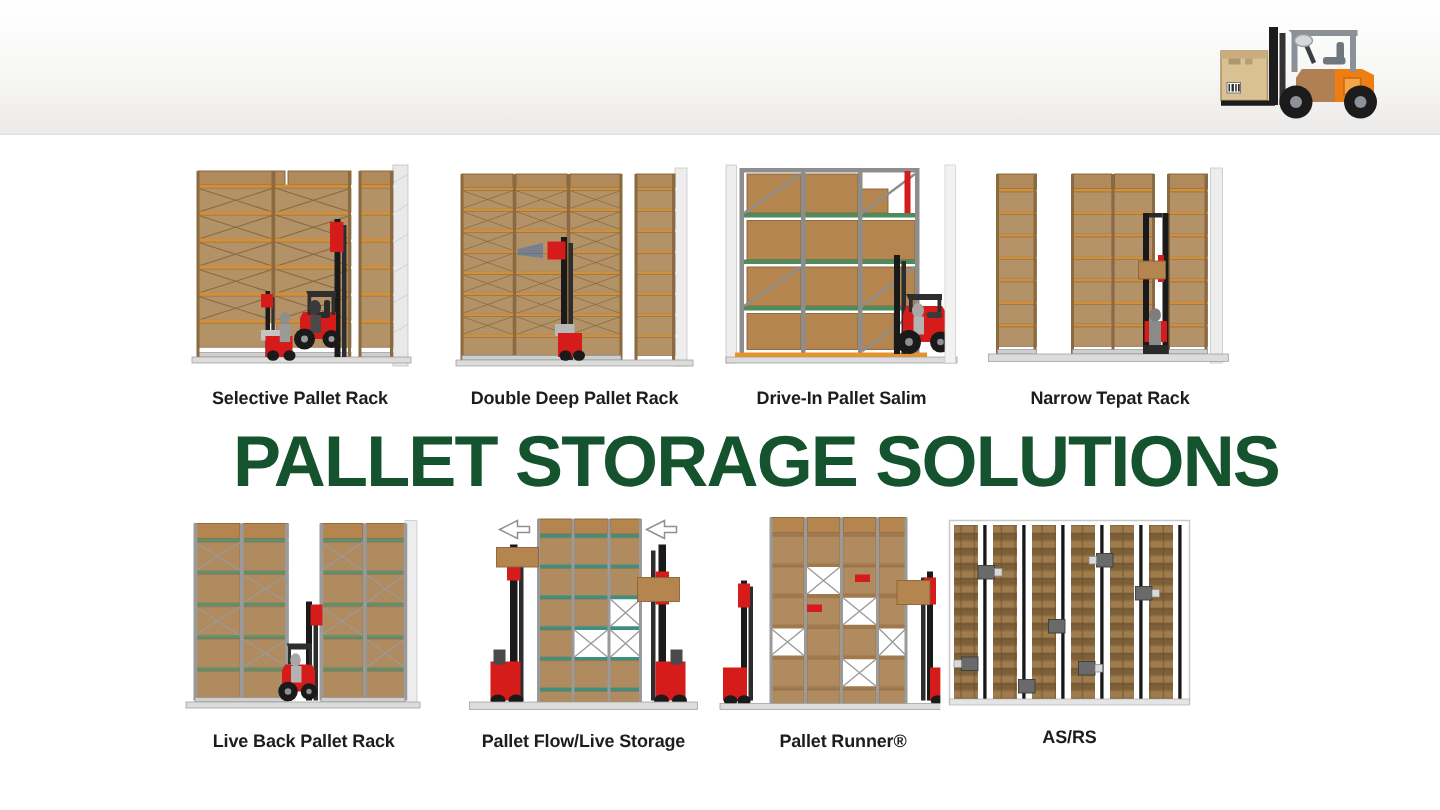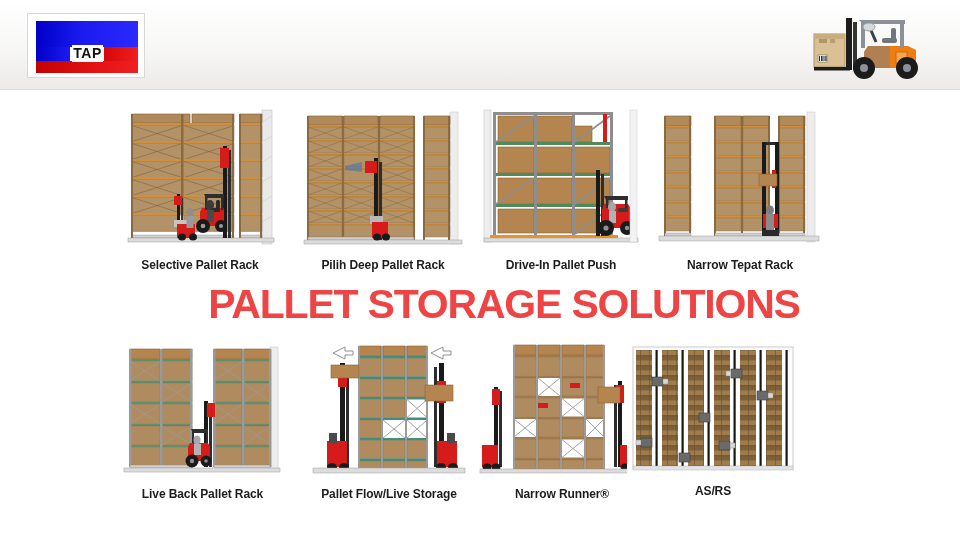--- a/index.html
+++ b/index.html
@@ -59,44 +59,37 @@
     background:#ffffff; overflow:hidden;
   }
   .card-label {
     position:absolute; left:0; width:100%; text-align:center;
     font-size:12px; font-weight:bold; color:#1d1d1d; letter-spacing:-.1px;
   }
 
   
   #headline {
     position:absolute; left:0; top:281px; width:960px; text-align:center;
-    font-size:41px; font-weight:bold; color:#ef4444;
+    font-size:48px; font-weight:bold; color:#14532d;
     letter-spacing:-1.2px;
     padding-left:48px;
   }
 
   
   #footer {
     position:absolute; left:0; top:514px; width:948px; text-align:right;
     font-size:9.5px; color:#4f4f4f;
   }
 </style>
 </head>
 <body>
 
 <div id="slide">
 
   <div id="header">
-    <div id="logo">
-      <div class="logo-blue"></div>
-      <div class="logo-blue-foot"></div>
-      <div class="logo-red-head"></div>
-      <div class="logo-red"></div>
-      <div class="logo-text">TAP</div>
-    </div>
 
 
     <svg id="forklift" viewBox="0 0 130 74">
 
       <rect x="2" y="26" width="31" height="33" fill="#d9c193" stroke="#a98f63" stroke-width="1"></rect>
       <rect x="2" y="26" width="31" height="5" fill="#c9ad7c"></rect>
       <rect x="7" y="31" width="8" height="4" fill="#8b7550" opacity=".55"></rect>
       <rect x="18" y="31" width="5" height="4" fill="#8b7550" opacity=".45"></rect>
       <rect x="6" y="47" width="9" height="7" fill="#ffffff" stroke="#6d6d6d" stroke-width=".6"></rect>
       <g fill="#2b2b2b">
@@ -348,21 +341,21 @@
         <rect x="74" y="54" width="4" height="82" fill="#1a1a1a"></rect>
         <rect x="79" y="58" width="3" height="78" fill="#2d2d2d"></rect>
         <rect x="65" y="57" width="12" height="12" fill="#d61b1b"></rect>
         <path d="M45 62 L62 58 L62 68 L45 66 Z" fill="#2f6fbf" opacity=".5"></path>
         <rect x="70" y="112" width="13" height="8" fill="#b8b8b8"></rect>
         <rect x="72" y="118" width="16" height="16" fill="#d61b1b"></rect>
         <ellipse cx="77" cy="133" rx="4" ry="3.5" fill="#1a1a1a"></ellipse>
         <ellipse cx="86" cy="133" rx="4" ry="3.5" fill="#1a1a1a"></ellipse>
       </g>
     </svg>
-    <div class="card-label" style="top:154px;">Pilih Deep Pallet Rack</div>
+    <div class="card-label" style="top:154px;">Double Deep Pallet Rack</div>
   </div>
 
   <div class="card" style="left:480px; top:104px; width:162px; height:172px;">
     <svg class="card-img" style="height:148px;" viewBox="0 0 162 148">
       <rect width="162" height="148" fill="#fff"></rect>
       <rect x="4" y="6" width="7" height="132" fill="#ededed" stroke="#c2c2c2" stroke-width=".5"></rect>
 
       <g>
         <rect x="14" y="8" width="118" height="3" fill="#8e8e8e"></rect>
 
@@ -407,21 +400,21 @@
         <ellipse cx="132" cy="103" rx="4" ry="5" fill="#a7a7a7"></ellipse>
         <rect x="129" y="107" width="7" height="12" fill="#b3b3b3"></rect>
         <rect x="138" y="104" width="10" height="4" rx="1.5" fill="#3a3a3a"></rect>
         <circle cx="126" cy="124" r="8" fill="#1a1a1a"></circle>
           <circle cx="126" cy="124" r="2.6" fill="#8f8f8f"></circle>
         <circle cx="147" cy="124" r="7" fill="#1a1a1a"></circle>
           <circle cx="147" cy="124" r="2.2" fill="#8f8f8f"></circle>
       </g>
       <rect x="150" y="6" width="7" height="132" fill="#f2f2f2" stroke="#cccccc" stroke-width=".5"></rect>
     </svg>
-    <div class="card-label" style="top:154px;">Drive-In Pallet Push</div>
+    <div class="card-label" style="top:154px;">Drive-In Pallet Salim</div>
   </div>
 
   <div class="card" style="left:655px; top:104px; width:170px; height:172px;">
     <svg class="card-img" style="height:148px;" viewBox="0 0 170 148">
       <rect width="170" height="148" fill="#fff"></rect>
       <rect x="152" y="8" width="8" height="130" fill="#ededed" stroke="#c4c4c4" stroke-width=".5"></rect>
 
       <g>
         <rect x="10" y="12" width="26" height="10" fill="#b08a5a" stroke="#7d5f36" stroke-width=".6"></rect>
         <g>
@@ -738,21 +731,21 @@
         <rect x="140" y="40" width="4" height="86" fill="#1a1a1a"></rect>
         <rect x="136" y="44" width="3" height="82" fill="#2d2d2d"></rect>
         <rect x="138" y="44" width="8" height="18" fill="#d61b1b"></rect>
         <rect x="120" y="46" width="22" height="16" fill="#b4854f" stroke="#8a6335" stroke-width=".6"></rect>
         <rect x="142" y="104" width="18" height="22" fill="#d61b1b"></rect>
         <ellipse cx="147" cy="126" rx="4.5" ry="3.5" fill="#1a1a1a"></ellipse>
         <ellipse cx="157" cy="126" rx="4.5" ry="3.5" fill="#1a1a1a"></ellipse>
       </g>
       <rect x="2" y="128" width="162" height="4" fill="#dcdcdc" stroke="#9d9d9d" stroke-width=".5"></rect>
     </svg>
-    <div class="card-label" style="top:146px;">Narrow Runner®</div>
+    <div class="card-label" style="top:146px;">Pallet Runner®</div>
   </div>
 
   <div class="card" style="left:627px; top:341px; width:172px; height:162px;text-decoration:underline;">
     <svg class="card-img" style="height:140px;" viewBox="0 0 172 140">
       <defs>
         <pattern id="palletgrid" width="9" height="10" patternUnits="userSpaceOnUse">
           <rect width="9" height="10" fill="#8f6f44"></rect>
           <rect x="0" y="0" width="9" height="4.5" fill="#a07c4c"></rect>
           <rect x="0" y="5" width="9" height="4" fill="#7d6038"></rect>
           <rect x="0" y="4.4" width="9" height="0.7" fill="#5e4626"></rect>

